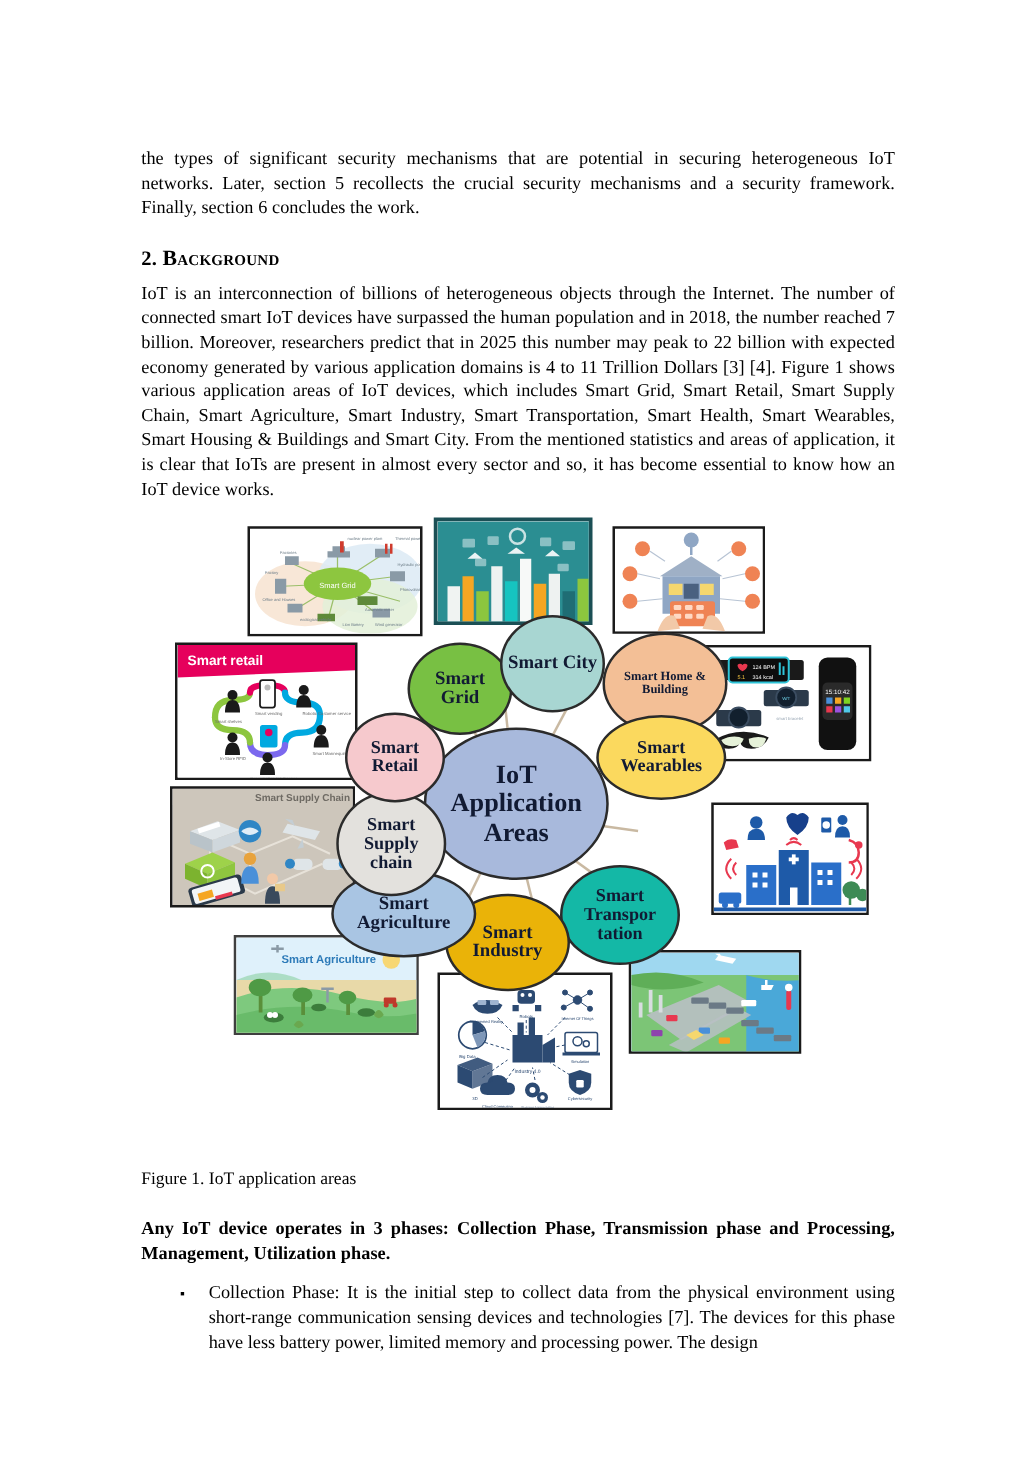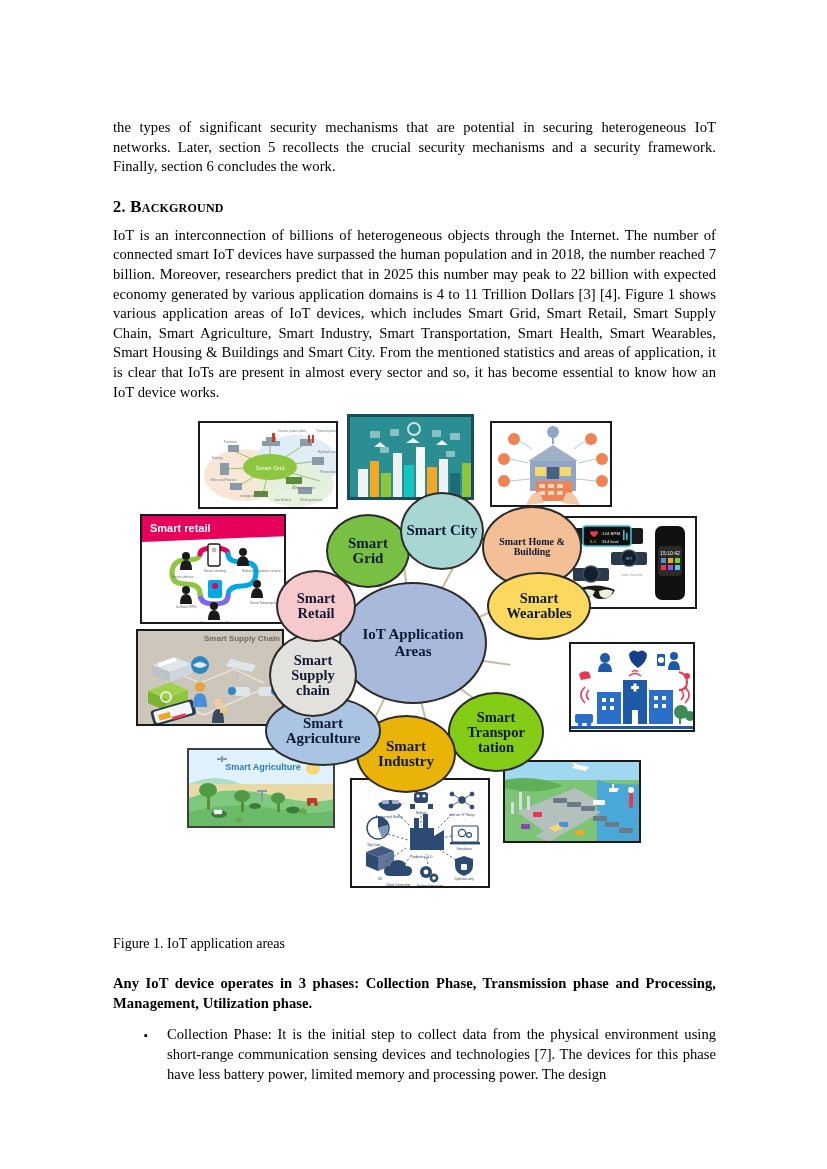--- a/index.html
+++ b/index.html
@@ -615,46 +615,46 @@
     </div>
 
     <div class="bub" style="left:287px; top:72px; width:84px; height:78px; background:#a8d6d2; font-size:15px;">
       <span>Smart City</span>
     </div>
 
     <div class="bub" style="left:369px; top:86px; width:100px; height:82px; background:#f3bf96; font-size:10px;">
       <span>Smart Home &amp; Building</span>
     </div>
 
-    <div class="bub" style="left:374px; top:152px; width:104px; height:68px; background:#fbd95e; font-size:14.5px;">
+    <div class="bub" style="left:364px; top:152px; width:104px; height:68px; background:#fbd95e; font-size:14.5px;">
       <span>Smart Wearables</span>
     </div>
 
 
-    <div class="bub" style="left:335px; top:272px; width:96px; height:80px; background:#84cc16; font-size:14.5px;">
+    <div class="bub" style="left:335px; top:272px; width:96px; height:80px; background:#14b8a6; font-size:14.5px;">
       <span>Smart Transpor tation</span>
     </div>
 
     <div class="bub" style="left:243px; top:295px; width:100px; height:78px; background:#eab308; font-size:15px;">
       <span>Smart Industry</span>
     </div>
 
     <div class="bub" style="left:152px; top:276px; width:116px; height:70px; background:#a9c5e3; font-size:15px;">
       <span>Smart Agriculture</span>
     </div>
 
     <div class="bub" style="left:156px; top:213px; width:88px; height:84px; background:#e3e1dd; font-size:14.5px;">
       <span>Smart Supply chain</span>
     </div>
 
     <div class="bub" style="left:163px; top:150px; width:80px; height:72px; background:#f6c9cd; font-size:14.5px;">
       <span>Smart Retail</span>
     </div>
 
-    <div class="bub" style="left:226px; top:162px; width:148px; height:122px; background:#a8b9dc; font-size:15px; z-index:4; line-height:1.12;">
+    <div class="bub" style="left:226px; top:162px; width:148px; height:122px; background:#a8b9dc; font-size:21px; z-index:4; line-height:1.12;">
       <span>IoT Application Areas</span>
     </div>
 
   </div>
 
   <div class="fig-caption">Figure 1.  IoT application areas</div>
 
   <p class="body gap" style="margin-top:22px;font-weight:bold;">Any IoT device operates in 3 phases: Collection Phase, Transmission phase and Processing, Management, Utilization phase.</p>
 
   <ul class="bullets">

